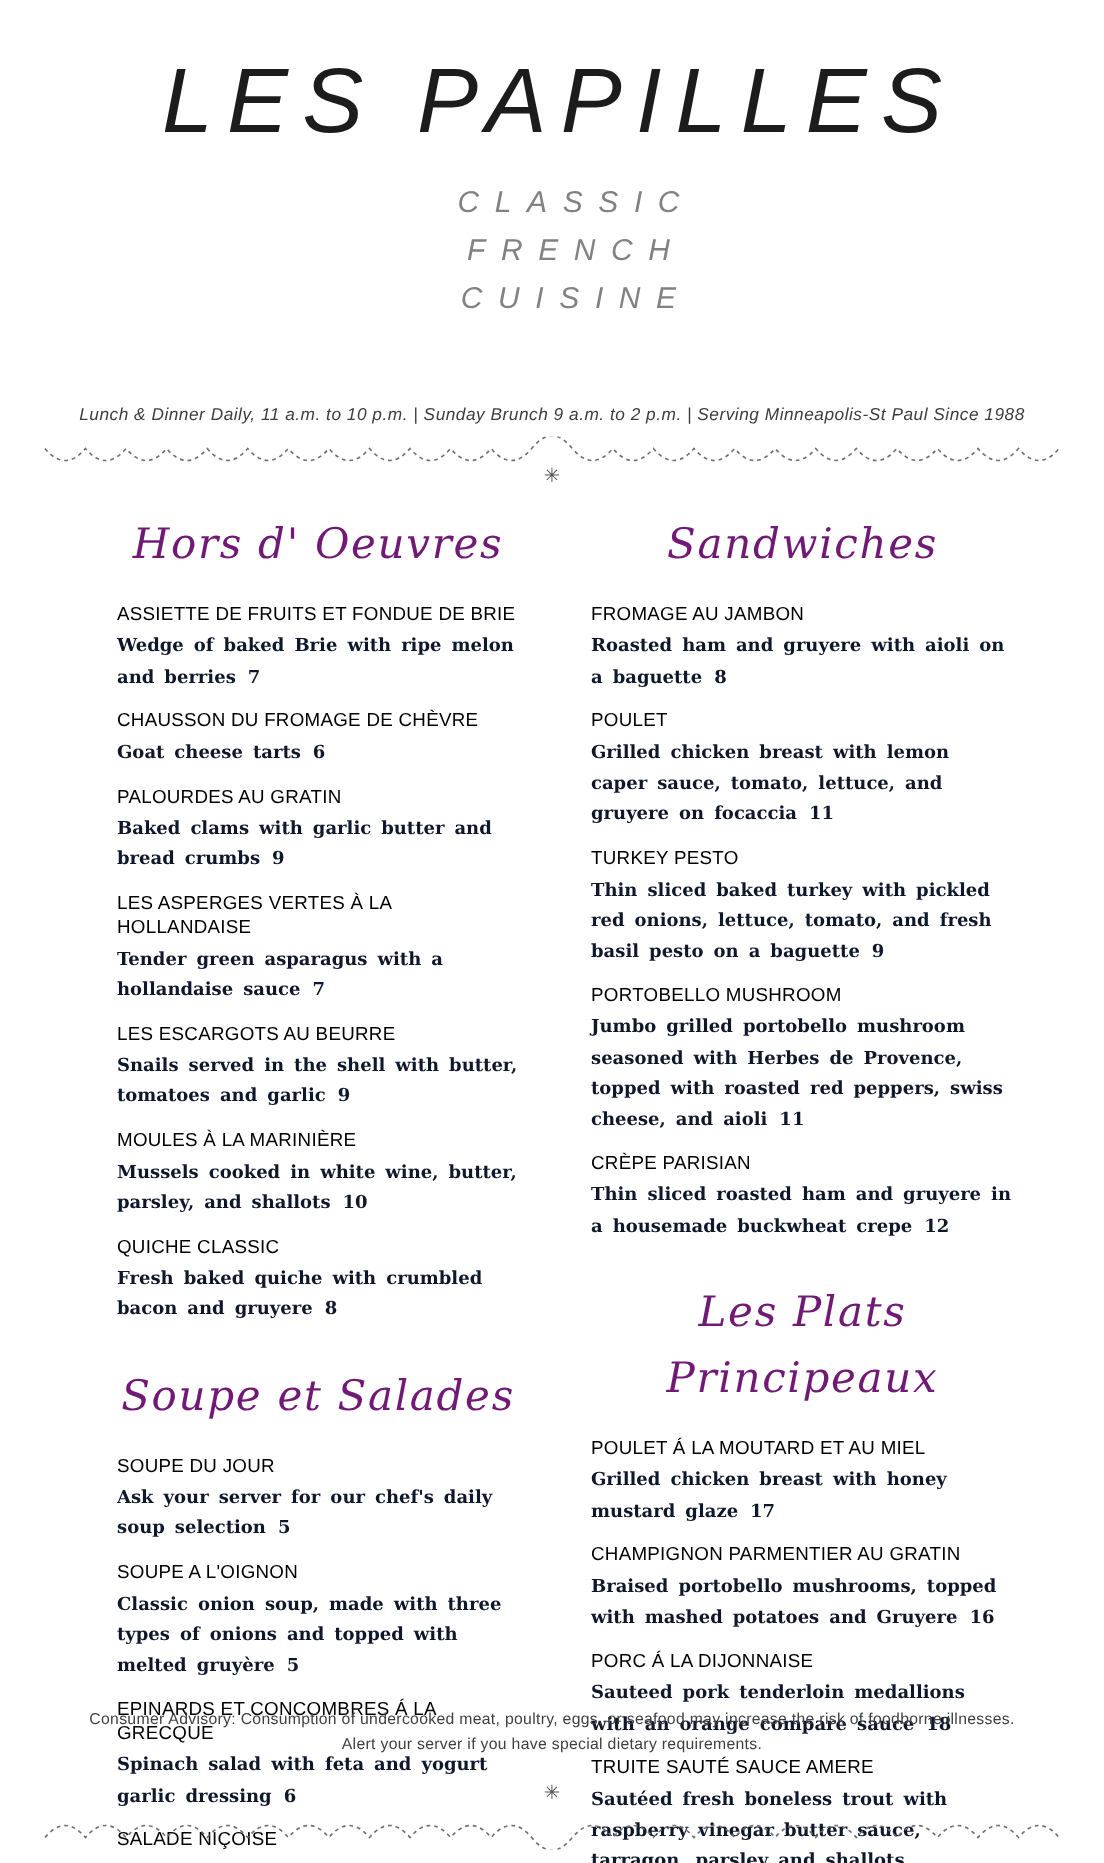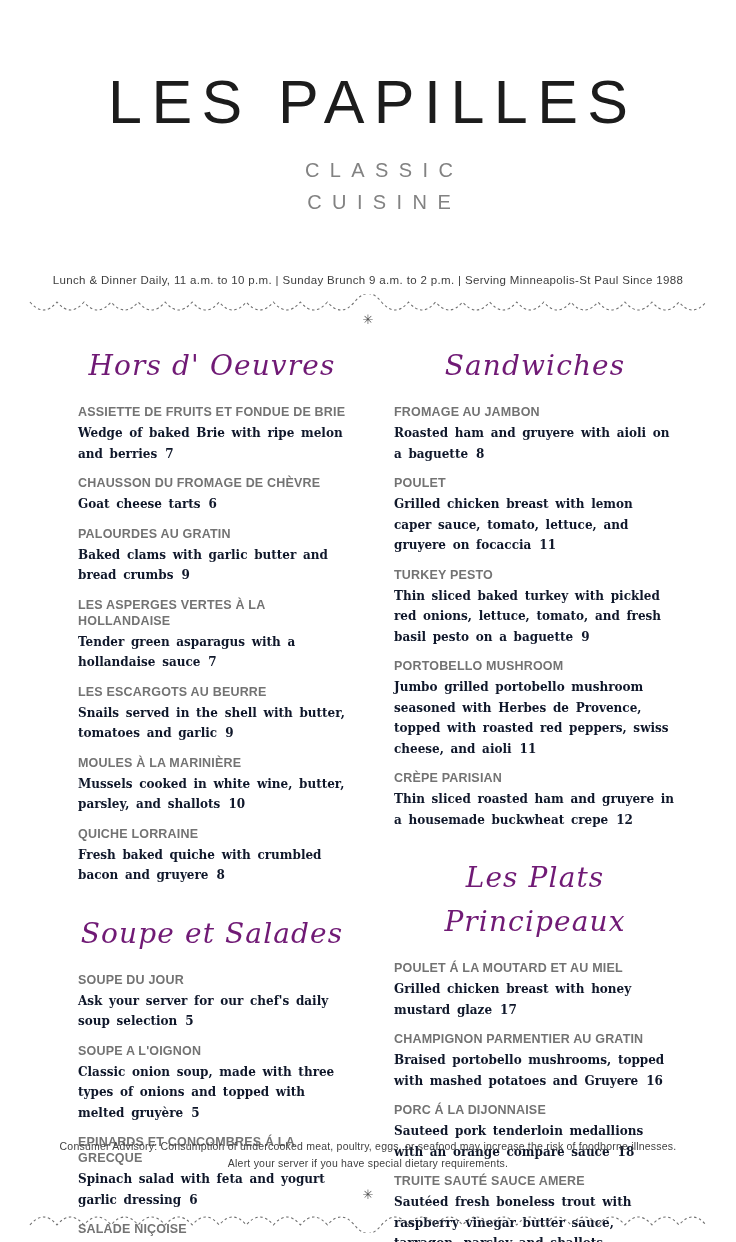--- a/index.html
+++ b/index.html
@@ -8,21 +8,21 @@
     position: relative;
     width: 736px;
     height: 1242px;
     margin: 0 auto;
     background: #ffffff;
     overflow: hidden;
     font-family: "Liberation Sans", sans-serif;
     color: #1a1a1a;
   }
   
-  .masthead { padding-top: 66px; text-align: center; }
+  .masthead { padding-top: 31px; text-align: center; font-style: italic; }
   .restaurant-name {
     font-family: "Liberation Sans", sans-serif;
     font-weight: 300;
     font-size: 61px;
     line-height: 72px;
     letter-spacing: 0.155em;
     margin-left: 0.155em; 
     color: #1c1c1c;
     white-space: nowrap;
   }
@@ -73,23 +73,22 @@
     text-align: center;
     margin: 2px 0 16px 0;
   }
   .menu-section + .menu-section .section-title { margin-top: 26px; }
   .menu-item { margin-bottom: 11px; }
   .item-name {
     font-family: "Liberation Sans", sans-serif;
     font-size: 12.5px;
     line-height: 16px;
     letter-spacing: 0.015em;
-    color: #737373;
+    color: #000000;
     margin-bottom: 3px;
-    font-weight: bold;
   }
   .item-desc {
     font-family: "DejaVu Serif", serif;
     font-weight: bold;
     font-size: 12px;
     line-height: 20.5px;
     word-spacing: 2.5px;
     color: #0f172a;
   }
   .item-price { margin-left: 8px; }
@@ -107,20 +106,21 @@
 </style>
 </head>
 <body>
 
 <div class="page">
 
   <div class="masthead">
     <div class="restaurant-name">LES PAPILLES</div>
     <div class="subtitle">
       <div class="subtitle-line">CLASSIC</div>
+      <div class="subtitle-line">FRENCH</div>
       <div class="subtitle-line">CUISINE</div>
     </div>
     <div class="tagline">Lunch &amp; Dinner Daily, 11 a.m. to 10 p.m.  |  Sunday Brunch 9 a.m. to 2 p.m.  |  Serving Minneapolis-St Paul Since 1988</div>
   </div>
 
   <div class="divider divider-top">
     <svg width="680" height="30" viewBox="0 0 704 30" preserveAspectRatio="none">
       <path d="M2 8 q14 16 28 0 q14 16 28 0 q14 16 28 0 q14 16 28 0 q14 16 28 0 q14 16 28 0 q14 16 28 0 q14 16 28 0 q14 16 28 0 q14 16 28 0 q14 16 28 0 q14 16 28 0 q14 -17 28 0 q14 16 28 0 q14 16 28 0 q14 16 28 0 q14 16 28 0 q14 16 28 0 q14 16 28 0 q14 16 28 0 q14 16 28 0 q14 16 28 0 q14 16 28 0 q14 16 28 0 q14 16 28 0" fill="none" stroke="#6f6f6f" stroke-width="1.1" stroke-dasharray="2.6,2.7"></path>
     </svg>
     <span class="ornament">✳</span>
@@ -148,21 +148,21 @@
           </div>
           <div class="menu-item">
             <div class="item-name">LES ESCARGOTS AU BEURRE</div>
             <p class="item-desc">Snails served in the shell with butter, tomatoes and garlic<span class="item-price">9</span></p>
           </div>
           <div class="menu-item">
             <div class="item-name">MOULES À LA MARINIÈRE</div>
             <p class="item-desc">Mussels cooked in white wine, butter, parsley, and shallots<span class="item-price">10</span></p>
           </div>
           <div class="menu-item">
-            <div class="item-name">QUICHE LORRAINE</div>
+            <div class="item-name">QUICHE CLASSIC</div>
             <p class="item-desc">Fresh baked quiche with crumbled bacon and gruyere<span class="item-price">8</span></p>
           </div>
         </section>
         <section class="menu-section">
           <h2 class="section-title">Soupe et Salades</h2>
           <div class="menu-item">
             <div class="item-name">SOUPE DU JOUR</div>
             <p class="item-desc">Ask your server for our chef's daily soup selection<span class="item-price">5</span></p>
           </div>
           <div class="menu-item">

